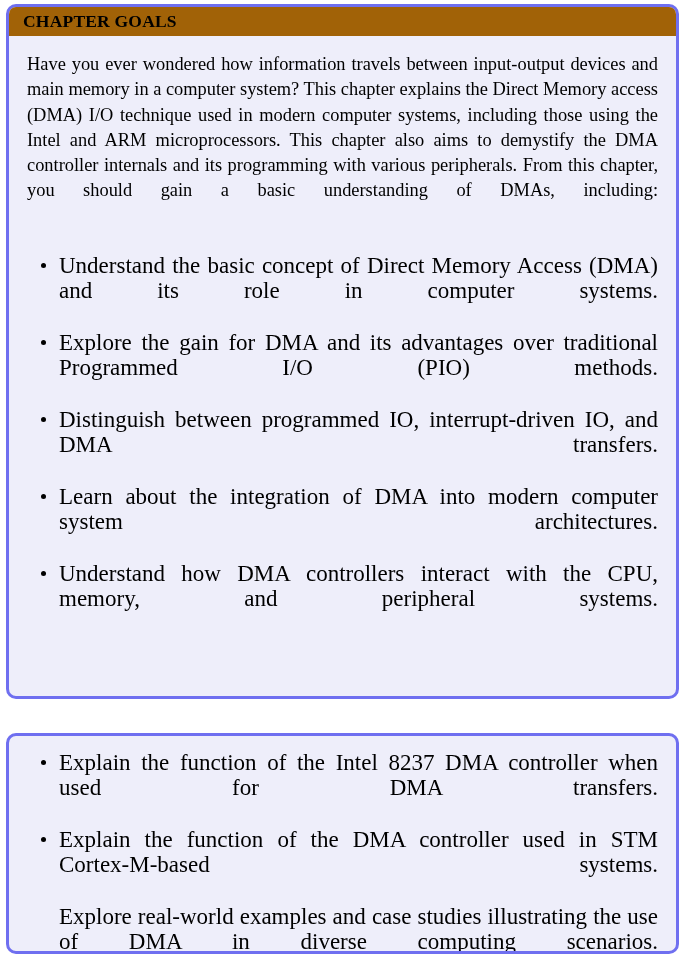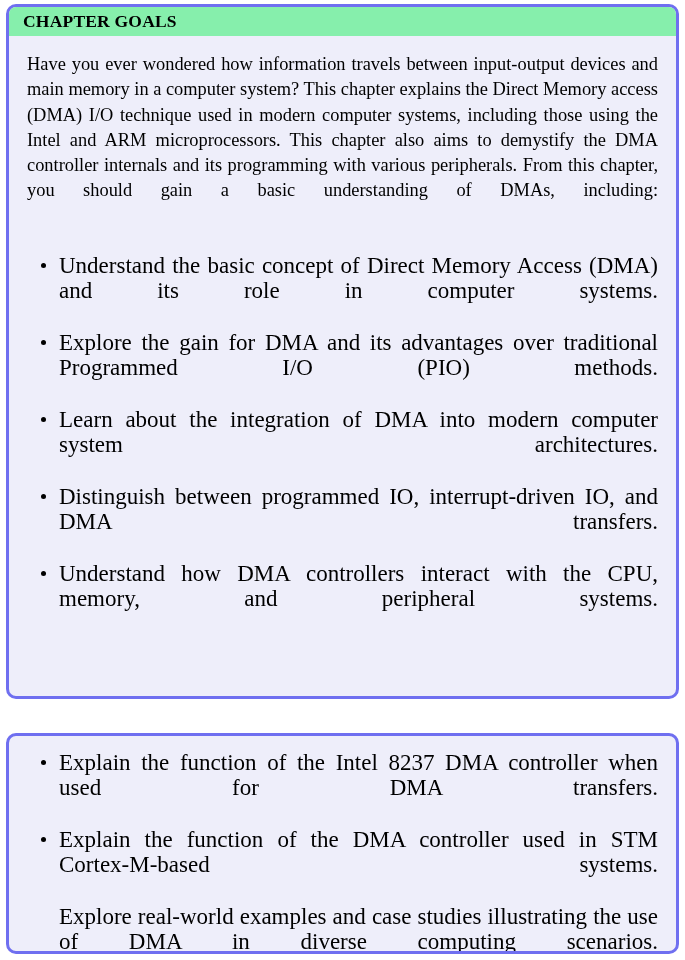--- a/index.html
+++ b/index.html
@@ -35,21 +35,21 @@
   .goal-box.primary {
     height: 705px;
   }
 
   .goal-box.secondary {
     margin-top: 34px;
     height: 224px;
   }
 
   .box-header {
-    background: #86efac;
+    background: #a16207;
     height: 29px;
     display: flex;
     align-items: center;
     padding: 0 0 0 14px;
   }
 
   .box-header-title {
     font-weight: bold;
     font-size: 17.5px;
     letter-spacing: 0.2px;
@@ -132,25 +132,25 @@
         <li class="goal-item">
           <span class="bullet"></span>
           <span class="goal-text">Understand the basic concept of Direct Memory Access (DMA) and its role in computer systems.</span>
         </li>
         <li class="goal-item">
           <span class="bullet"></span>
           <span class="goal-text">Explore the gain for DMA and its advantages over traditional Programmed I/O (PIO) methods.</span>
         </li>
         <li class="goal-item">
           <span class="bullet"></span>
-          <span class="goal-text">Learn about the integration of DMA into modern computer system architectures.</span>
+          <span class="goal-text">Distinguish between programmed IO, interrupt-driven IO, and DMA transfers.</span>
         </li>
         <li class="goal-item">
           <span class="bullet"></span>
-          <span class="goal-text">Distinguish between programmed IO, interrupt-driven IO, and DMA transfers.</span>
+          <span class="goal-text">Learn about the integration of DMA into modern computer system architectures.</span>
         </li>
         <li class="goal-item">
           <span class="bullet"></span>
           <span class="goal-text">Understand how DMA controllers interact with the CPU, memory, and peripheral systems.</span>
         </li>
 
       </ul>
     </div>
   </section>
 

